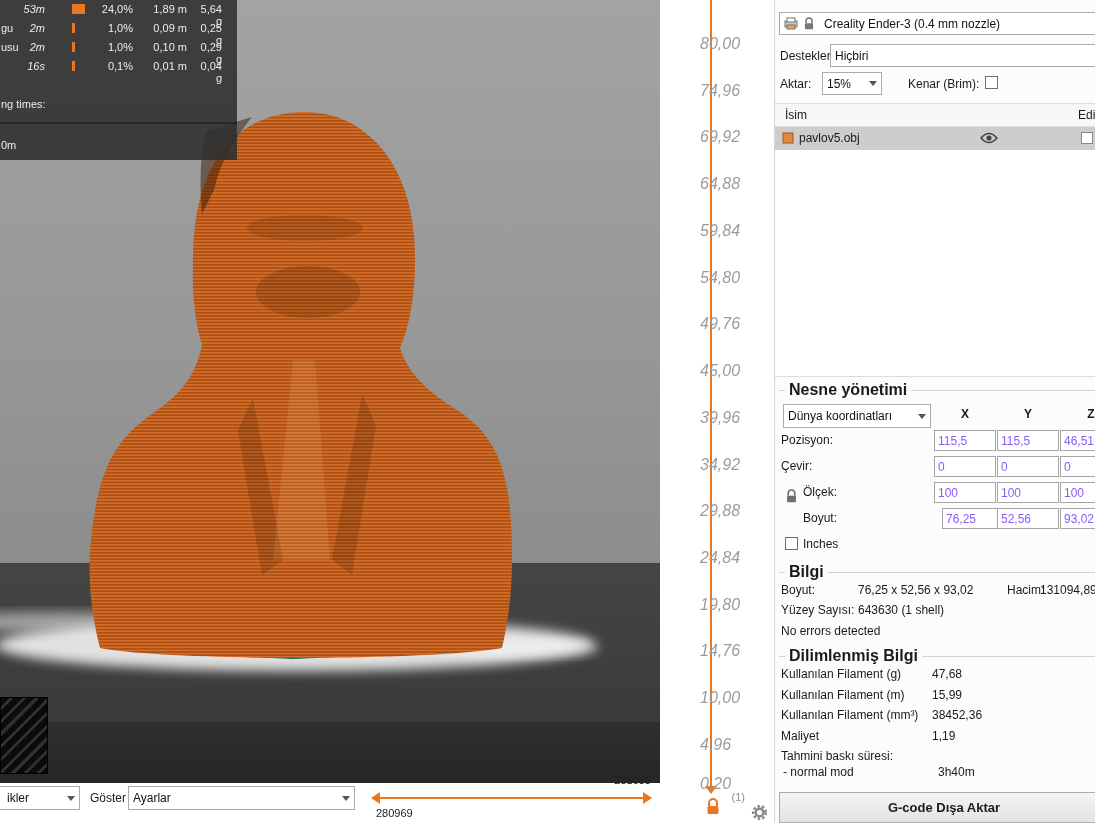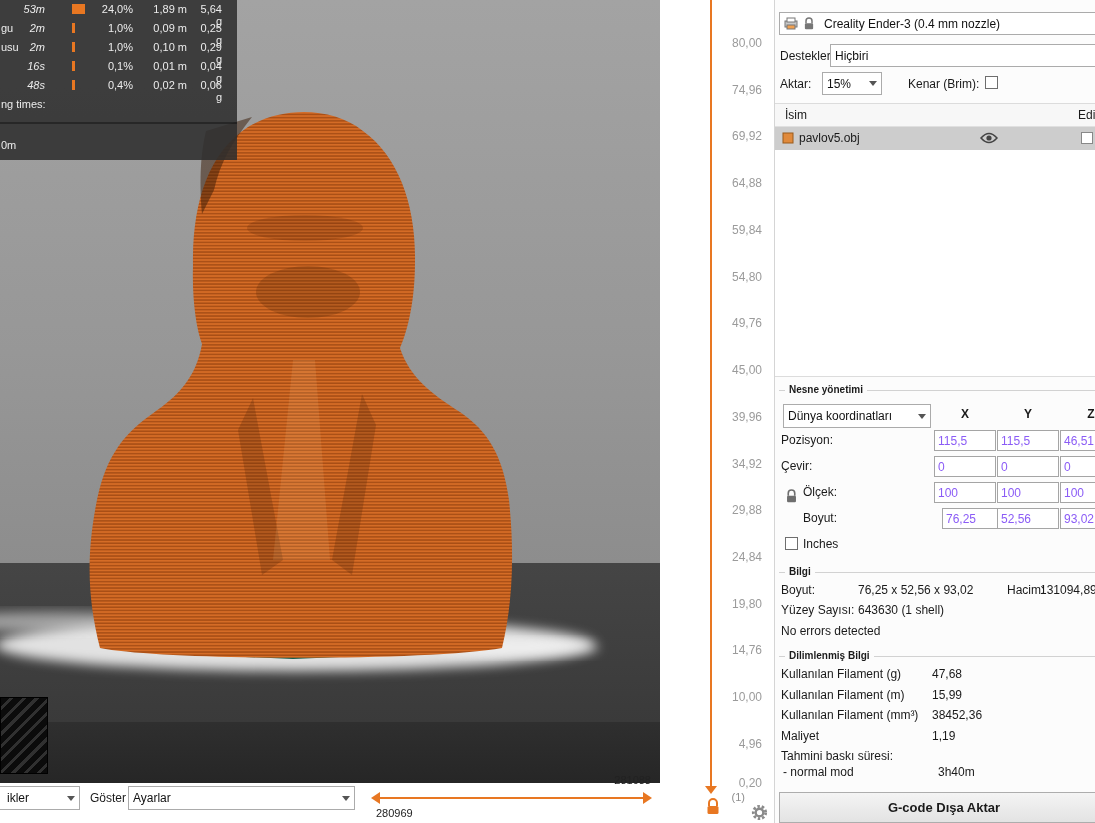--- a/index.html
+++ b/index.html
@@ -30,37 +30,37 @@
   .st-swatch.line{width:3px;background:#e87722;}
   .st-pct{left:88px;width:45px;text-align:right;}
   .st-len{left:140px;width:47px;text-align:right;}
   .st-wt{left:192px;width:30px;text-align:right;}
   #stats-sep{left:0;top:122px;width:237px;height:2px;background:rgba(0,0,0,0.35);}
 
   
   #vslider-line{left:710px;top:0;width:2px;height:788px;background:#e87722;}
   #vslider-arrow{left:705px;top:786px;width:0;height:0;
     border-left:6px solid transparent;border-right:6px solid transparent;border-top:8px solid #e87722;}
-  .tick{position:absolute;left:700px;width:62px;text-align:right;color:#9b9b9b;font-size:12px;line-height:13px;}
+  .tick{position:absolute;left:700px;width:62px;color:#9b9b9b;font-size:16px;line-height:13px;font-style:italic;}
   #tick-one{left:700px;width:45px;top:791px;text-align:right;color:#8d8d8d;font-size:11px;}
   #panel-border{left:774px;top:0;width:1px;height:823px;background:#d5d5d5;}
 
   
   #right-panel{left:775px;top:0;width:320px;height:823px;background:#fcfcfc;overflow:hidden;}
   .lbl{position:absolute;line-height:13px;}
   .combo{position:absolute;box-sizing:border-box;height:23px;border:1px solid #ababab;background:#fff;
     display:flex;align-items:center;padding:0 4px;font-size:12px;color:#111;}
   .combo-txt{flex:1;overflow:hidden;white-space:nowrap;}
   .combo-arrow{width:0;height:0;border-left:4px solid transparent;border-right:4px solid transparent;
     border-top:5px solid #555;margin-left:4px;}
   .cb{position:absolute;width:13px;height:13px;box-sizing:border-box;border:1px solid #6e6e6e;background:#fff;}
   .txtin{position:absolute;box-sizing:border-box;width:62px;height:21px;border:1px solid #a5a5a5;
     background:#fff;font:12px "Liberation Sans",sans-serif;padding:1px 3px;color:#8b5cf6;}
   .group-line{position:absolute;left:4px;right:-2px;height:0;border-top:1px solid #d2d2d2;}
-  .group-title{position:absolute;background:#fcfcfc;padding:0 4px;font-weight:bold;font-size:10px;line-height:13px;text-align:center;}
+  .group-title{position:absolute;background:#fcfcfc;padding:0 4px;font-weight:bold;font-size:16px;line-height:13px;text-align:center;}
   .om-label{position:absolute;line-height:13px;}
   .om-in{position:absolute;}
   .axis-h{position:absolute;width:62px;text-align:center;font-weight:bold;top:407px;}
   .sl-label{position:absolute;left:6px;line-height:14px;}
   .sl-value{position:absolute;left:157px;line-height:14px;}
   #list-box{left:0;top:103px;width:320px;height:274px;background:#fff;
     border-top:1px solid #dcdcdc;border-bottom:1px solid #dcdcdc;box-sizing:border-box;}
   #list-header{position:absolute;left:0;top:0;width:320px;height:23px;background:#f7f7f7;
     border-bottom:1px solid #e0e0e0;box-sizing:border-box;}
   #list-row{position:absolute;left:0;top:23px;width:320px;height:23px;background:#cdcdcd;}
@@ -140,28 +140,20 @@
           <span class="st-wt">0,29 g</span>
         </div>
         <div class="st-row">
           <span class="st-label"></span>
           <span class="st-time">16s</span>
           <span class="st-swatch line"></span>
           <span class="st-pct">0,1%</span>
           <span class="st-len">0,01 m</span>
           <span class="st-wt">0,04 g</span>
         </div>
-        <div class="st-row">
-          <span class="st-label"></span>
-          <span class="st-time">48s</span>
-          <span class="st-swatch line"></span>
-          <span class="st-pct">0,4%</span>
-          <span class="st-len">0,02 m</span>
-          <span class="st-wt">0,06 g</span>
-        </div>
       </div>
     <div class="abs" style="left:1px;top:98px;">ng times:</div>
     <div id="stats-sep" class="abs"></div>
     <div class="abs" style="left:1px;top:139px;">0m</div>
   </div>
 </div>
 
 <div id="vslider-line" class="abs"></div>
 <div id="vslider-arrow" class="abs"></div>
 <div id="ruler-ticks">

